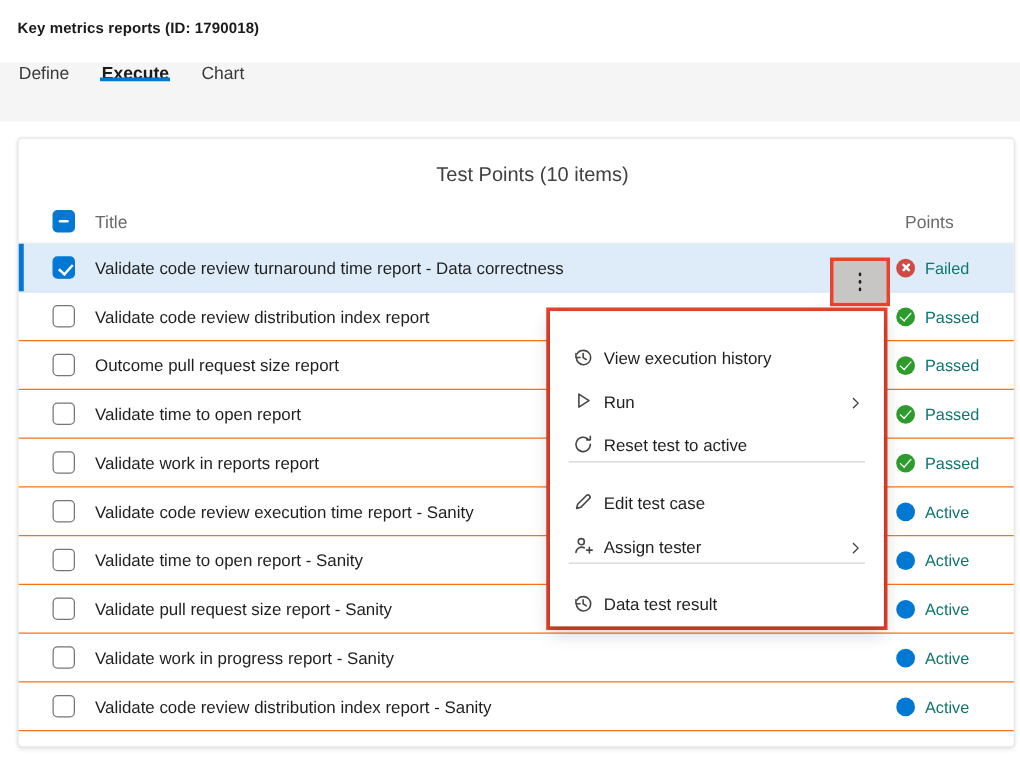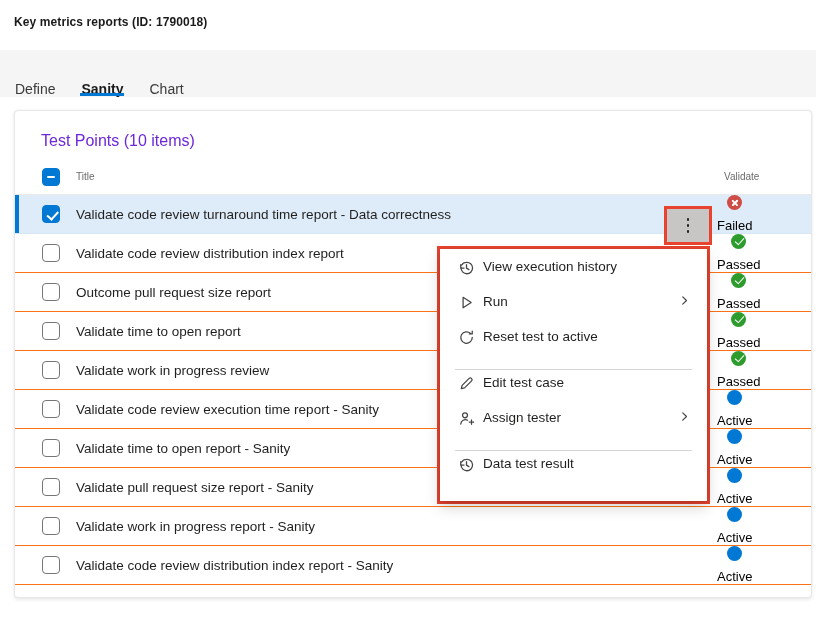--- a/index.html
+++ b/index.html
@@ -3,36 +3,36 @@
 <meta charset="utf-8">
 <style>
   * { margin:0; padding:0; box-sizing:border-box; }
   html,body { width:816px; height:619px; background:#fff; overflow:hidden;
               font-family:"Liberation Sans", sans-serif; position:relative; }
 
   .page-title { position:absolute; left:14px; top:15px; font-size:12px;
                 font-weight:700; color:#1a1a1a; letter-spacing:.1px; }
 
   .tab-bar { position:absolute; left:0; top:50px; width:816px; height:47px;
-             background:#f5f5f5; display:flex; align-items:flex-end;
+             background:#f5f5f5; display:flex; align-items:flex-start;
              padding-left:14px; gap:24px; }
   .tab { position:relative; display:flex; align-items:center; font-size:14px;
          color:#3b3a39; cursor:pointer; padding:0 1px; }
   .tab.active { font-weight:700; color:#1a1a1a; }
   .tab.active::after { content:""; position:absolute; left:0; right:0; bottom:1px;
                        height:3px; background:#0078d4; }
 
   .card { position:absolute; left:14px; top:110px; width:798px; height:488px;
           background:#fff; border:1px solid #e8e8e8; border-radius:4px;
           box-shadow:0 1.6px 3.6px rgba(0,0,0,.08), 0 0 2px rgba(0,0,0,.05); }
-  .card-heading { margin:21px 0 0 26px; font-size:16px; color:#6d28d9; }
+  .card-heading { margin:21px 0 0 26px; font-size:16px; color:#404040;text-align:center; }
 
   .thead { position:relative; display:flex; align-items:center; height:36px;
            margin-top:9px; border-bottom:1px solid #eaeaea;
-           color:#6a6a6a; font-size:10px; }
+           color:#6a6a6a; font-size:14px; }
   .col-title { margin-left:16px; }
   .col-outcome { position:absolute; left:709px; }
 
   .row { position:relative; display:flex; align-items:center; height:39px;
          border-bottom:1px solid #f97316; font-size:13.5px; color:#201f1e;
          cursor:pointer; }
   .row.selected { background:#deecf9; border-bottom-color:#d5e6f7; }
   .row.selected::before { content:""; position:absolute; left:0; top:0; bottom:0;
                           width:4px; background:#0078d4; }
   .row-title { margin-left:16px; white-space:nowrap; }
@@ -40,21 +40,21 @@
   .checkbox { width:18px; height:18px; margin-left:27px; flex:none; position:relative;
               border:1px solid #767676; border-radius:4px; background:#fff; cursor:pointer; }
   .checkbox.checked, .checkbox.indeterminate { background:#0078d4; border-color:#0078d4; }
   .checkbox.checked::after { content:""; position:absolute; left:3.5px; top:4.5px;
               width:9px; height:4.5px; border-left:2px solid #fff;
               border-bottom:2px solid #fff; transform:rotate(-48deg); }
   .checkbox.indeterminate::after { content:""; position:absolute; left:4px; right:4px;
               top:7px; height:2.6px; background:#fff; border-radius:2px; }
 
   .outcome { position:absolute; left:702px; display:flex; align-items:center;
-             gap:8px; font-size:13px; color:#000000;flex-direction:column; }
+             gap:8px; font-size:13px; color:#0f766e; }
   .outcome-icon { width:15px; height:15px; border-radius:50%; position:relative; flex:none; }
   .status-failed { background:#cf4b45; }
   .status-failed::before, .status-failed::after { content:""; position:absolute;
              left:3.6px; right:3.6px; top:6.6px; height:1.8px; background:#fff; border-radius:1px; }
   .status-failed::before { transform:rotate(45deg); }
   .status-failed::after  { transform:rotate(-45deg); }
   .status-passed { background:#2d9c2d; }
   .status-passed::after { content:""; position:absolute; left:3.4px; top:4px;
              width:7.6px; height:3.8px; border-left:1.9px solid #fff;
              border-bottom:1.9px solid #fff; transform:rotate(-48deg); }
@@ -67,21 +67,21 @@
                  flex-direction:column; align-items:center; justify-content:center;
                  cursor:pointer; }
   .dots-button .dot { width:2.8px; height:2.8px; border-radius:50%;
                       background:#201f1e; margin:1.7px 0; }
 
   
   .menu-annotation { position:absolute; left:437px; top:246px; width:273px;
                      border:3px solid #e8432e; z-index:20; }
   .menu { background:#fff; padding:10px 0;
           box-shadow:0 6px 14px rgba(0,0,0,.18), 0 1px 3px rgba(0,0,0,.12); }
-  .menu-item { display:flex; align-items:flex-start; height:35px;
+  .menu-item { display:flex; align-items:flex-end; height:35px;
                padding:0 16px 0 18px; font-size:13.5px; color:#201f1e; cursor:pointer; }
   .mi-icon { width:17px; height:17px; margin-right:8px; flex:none; color:#484644; }
   .mi-icon svg { width:100%; height:100%; display:block; }
   .mi-icon path, .mi-icon circle { fill:none; stroke:currentColor; stroke-width:1.2;
                stroke-linecap:round; stroke-linejoin:round; }
   .mi-label { white-space:nowrap; }
   .mi-chevron { margin-left:auto; width:13px; height:13px; color:#3b3a39; flex:none; }
   .mi-chevron svg { width:100%; height:100%; display:block; }
   .mi-chevron path { fill:none; stroke:currentColor; stroke-width:1.3;
                stroke-linecap:round; stroke-linejoin:round; }
@@ -90,33 +90,33 @@
 </head>
 <body>
 
 <div class="page-title">Key metrics reports (ID: 1790018)</div>
 
 <div class="tab-bar">
     <div class="tab">
       <span>Define</span>
     </div>
     <div class="tab active">
-      <span>Sanity</span>
+      <span>Execute</span>
     </div>
     <div class="tab">
       <span>Chart</span>
     </div>
   </div>
 
 <div class="card">
   <div class="card-heading">Test Points (10 items)</div>
   <div class="thead">
     <span class="checkbox indeterminate"></span>
     <span class="col-title">Title</span>
-    <span class="col-outcome">Validate</span>
+    <span class="col-outcome">Points</span>
   </div>
   <div>
       <div class="row selected">
     <span class="checkbox checked"></span>
     <span class="row-title">Validate code review turnaround time report - Data correctness</span>
     <span class="outcome">
       <span class="outcome-icon status-failed"></span>
       <span class="outcome-label">Failed</span>
     </span>
   </div>
@@ -139,21 +139,21 @@
       <div class="row">
     <span class="checkbox"></span>
     <span class="row-title">Validate time to open report</span>
     <span class="outcome">
       <span class="outcome-icon status-passed"></span>
       <span class="outcome-label">Passed</span>
     </span>
   </div>
       <div class="row">
     <span class="checkbox"></span>
-    <span class="row-title">Validate work in progress review</span>
+    <span class="row-title">Validate work in reports report</span>
     <span class="outcome">
       <span class="outcome-icon status-passed"></span>
       <span class="outcome-label">Passed</span>
     </span>
   </div>
       <div class="row">
     <span class="checkbox"></span>
     <span class="row-title">Validate code review execution time report - Sanity</span>
     <span class="outcome">
       <span class="outcome-icon status-active"></span>

